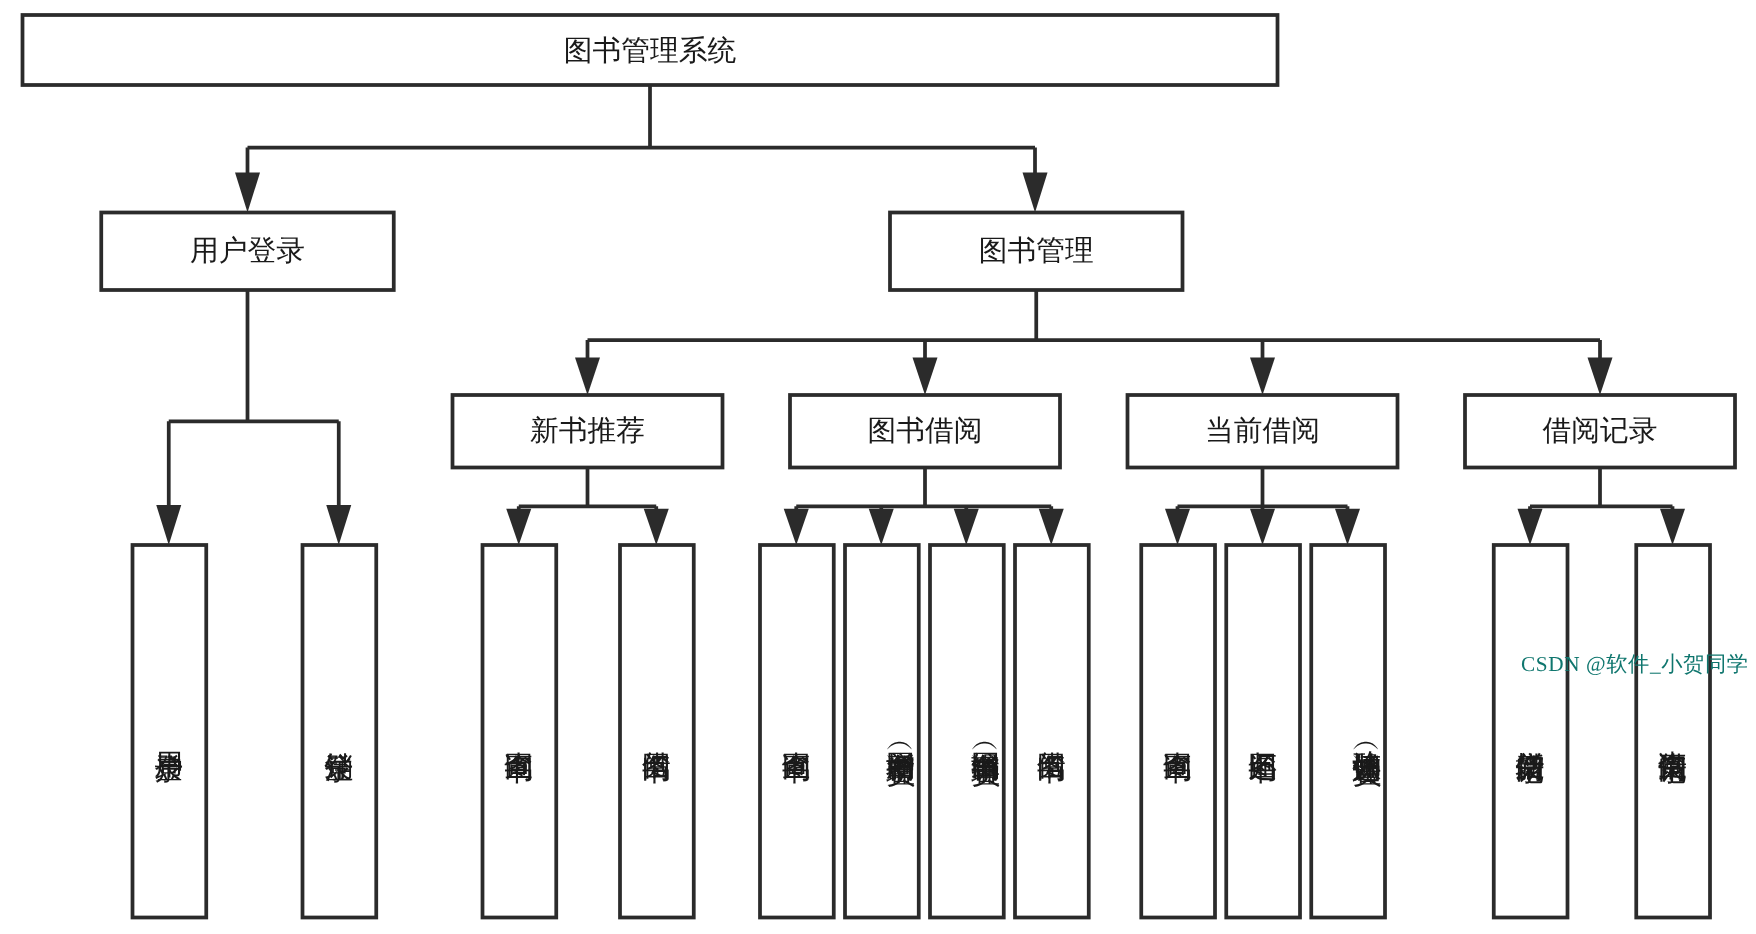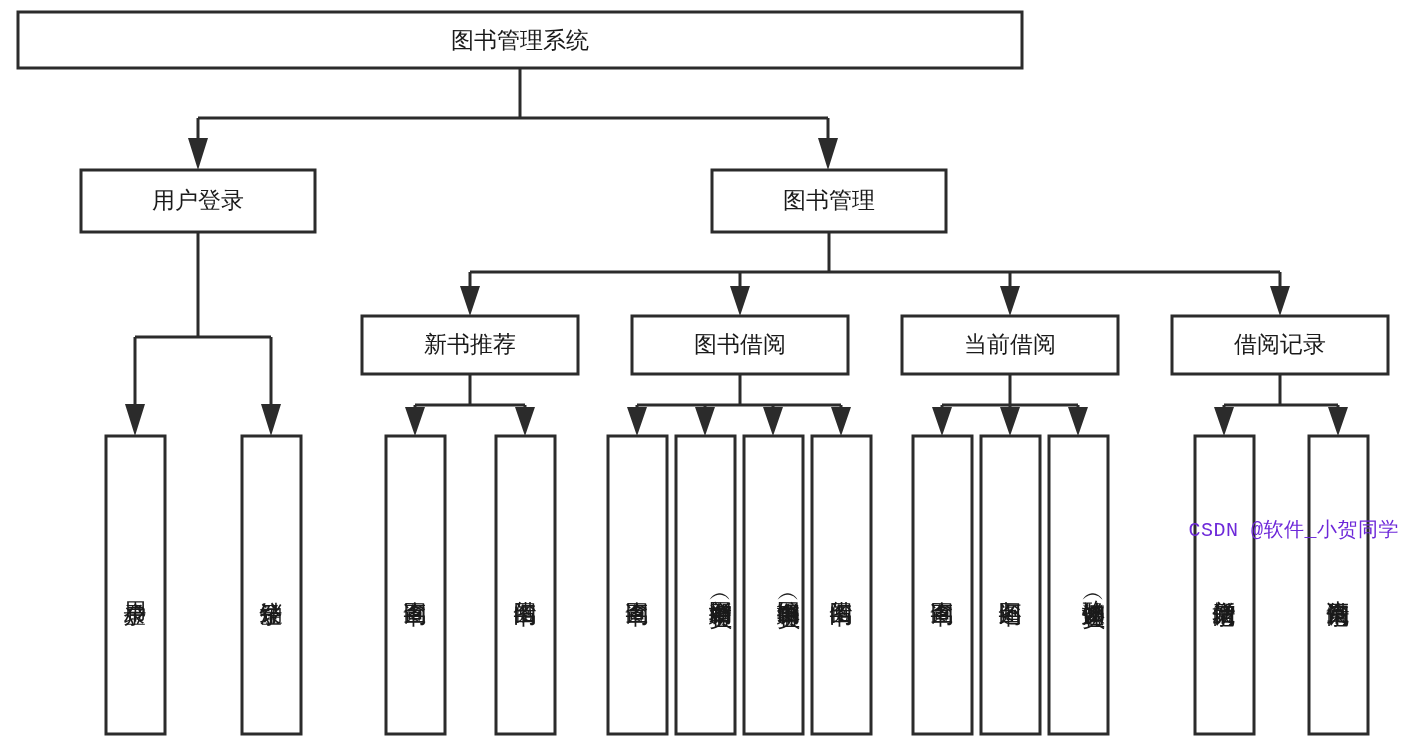--- a/index.html
+++ b/index.html
@@ -65,23 +65,23 @@
     pointer-events: none;
   }
   .leaf-hit {
     position: absolute;
     background: transparent;
   }
   #watermark {
     position: absolute;
     right: 6px;
     bottom: 4px;
-    font-family: Liberation Mono, monospace;
-    font-size: 20px;
-    color: #6d28d9;
+    font-family: Liberation Serif, serif;
+    font-size: 17px;
+    color: #0f766e;
     letter-spacing: 0.5px;
     white-space: nowrap;
   }
 </style>
 </head>
 <body>
 
 <div id="diagram-root">
 
   <svg class="flow" viewBox="0 0 1405 747">

